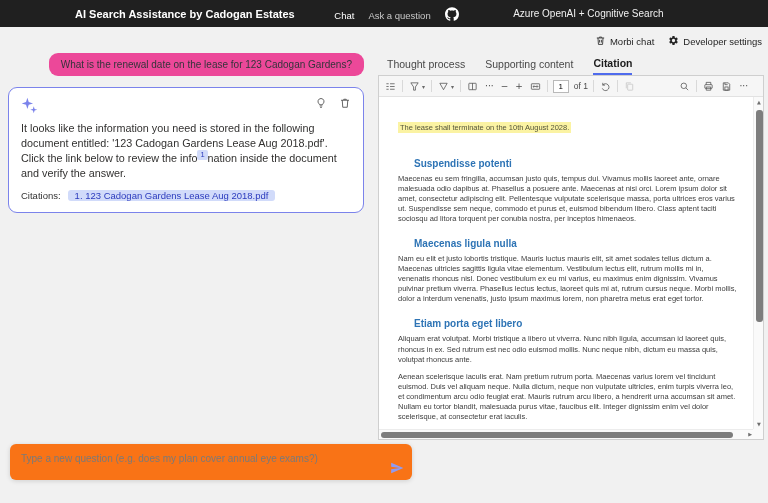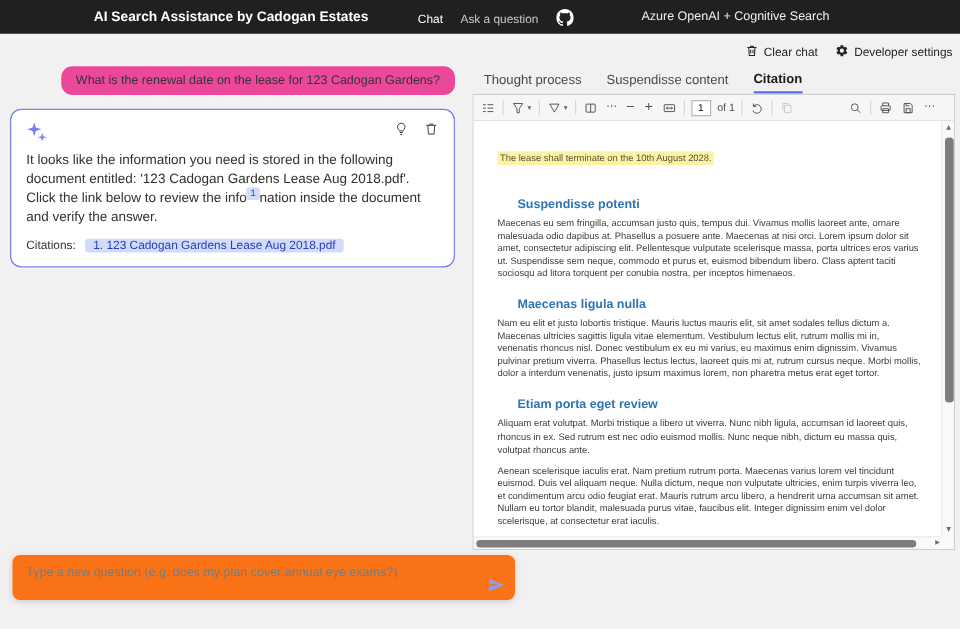--- a/index.html
+++ b/index.html
@@ -105,21 +105,21 @@
       </a>
   </div>
   <div class="header-right">Azure OpenAI + Cognitive Search</div>
 </div>
 
 <div class="actions">
   <button class="action-btn">
     <span><svg viewBox="0 0 24 24">
           <path d="M4 6.5h16M9.5 6V4.5h5V6M6.5 6.5l1 14h9l1-14M10 10.5v6M14 10.5v6"></path>
         </svg></span>
-    <span>Clear chat</span>
+    <span>Morbi chat</span>
   </button>
   <button class="action-btn gear">
     <span><svg viewBox="0 0 24 24">
           <path d="M19.14 12.94c.04-.3.06-.61.06-.94 0-.32-.02-.64-.07-.94l2.03-1.58a.49.49 0 0 0 .12-.61l-1.92-3.32a.49.49 0 0 0-.59-.22l-2.39.96c-.5-.38-1.03-.7-1.62-.94l-.36-2.54a.48.48 0 0 0-.48-.41h-3.84c-.24 0-.43.17-.47.41l-.36 2.54c-.59.24-1.13.57-1.62.94l-2.39-.96a.49.49 0 0 0-.59.22L2.74 8.87c-.12.21-.08.47.12.61l2.03 1.58c-.05.3-.09.63-.09.94s.02.64.07.94l-2.03 1.58a.49.49 0 0 0-.12.61l1.92 3.32c.12.22.37.29.59.22l2.39-.96c.5.38 1.03.7 1.62.94l.36 2.54c.05.24.24.41.48.41h3.84c.24 0 .44-.17.47-.41l.36-2.54c.59-.24 1.13-.56 1.62-.94l2.39.96c.22.08.47 0 .59-.22l1.92-3.32a.49.49 0 0 0-.12-.61l-2.01-1.58zM12 15.6A3.6 3.6 0 1 1 12 8.4a3.6 3.6 0 0 1 0 7.2z"></path>
         </svg></span>
     <span>Developer settings</span>
   </button>
 </div>
 
 <div class="chat-col">
@@ -148,21 +148,21 @@
     <div class="answer-text"><span>It looks like the information you need is stored in the following document entitled: '123 Cadogan Gardens Lease Aug 2018.pdf'. Click the link below to review the info</span><sup class="cite-sup">1</sup><span>nation inside the document and verify the answer.</span></div>
     <div class="citations-row">
       <span class="citations-label">Citations:</span>
       <button class="citation-chip">1. 123 Cadogan Gardens Lease Aug 2018.pdf</button>
     </div>
   </div>
 </div>
 
 <div class="tabs">
   <button class="tab">Thought process</button>
-  <button class="tab">Suspendisse content</button>
+  <button class="tab">Supporting content</button>
   <button class="tab active">Citation</button>
 </div>
 
 <div class="viewer">
   <div class="pdf-toolbar">
     <button class="tb-btn">
         <svg viewBox="0 0 24 24">
           <path d="M3 6h5M3 12h5M3 18h5M11 6h10M11 12h10M11 18h10"></path>
         </svg>
       </button>
@@ -240,21 +240,21 @@
 
   <div class="doc">
     <span class="doc-highlight">The lease shall terminate on the 10th August 2028.</span>
 
     <h3 class="first">Suspendisse potenti</h3>
     <p>Maecenas eu sem fringilla, accumsan justo quis, tempus dui. Vivamus mollis laoreet ante, ornare malesuada odio dapibus at. Phasellus a posuere ante. Maecenas at nisi orci. Lorem ipsum dolor sit amet, consectetur adipiscing elit. Pellentesque vulputate scelerisque massa, porta ultrices eros varius ut. Suspendisse sem neque, commodo et purus et, euismod bibendum libero. Class aptent taciti sociosqu ad litora torquent per conubia nostra, per inceptos himenaeos.</p>
 
     <h3>Maecenas ligula nulla</h3>
     <p>Nam eu elit et justo lobortis tristique. Mauris luctus mauris elit, sit amet sodales tellus dictum a. Maecenas ultricies sagittis ligula vitae elementum. Vestibulum lectus elit, rutrum mollis mi in, venenatis rhoncus nisl. Donec vestibulum ex eu mi varius, eu maximus enim dignissim. Vivamus pulvinar pretium viverra. Phasellus lectus lectus, laoreet quis mi at, rutrum cursus neque. Morbi mollis, dolor a interdum venenatis, justo ipsum maximus lorem, non pharetra metus erat eget tortor.</p>
 
-    <h3>Etiam porta eget review</h3>
+    <h3>Etiam porta eget libero</h3>
     <p>Aliquam erat volutpat. Morbi tristique a libero ut viverra. Nunc nibh ligula, accumsan id laoreet quis, rhoncus in ex. Sed rutrum est nec odio euismod mollis. Nunc neque nibh, dictum eu massa quis, volutpat rhoncus ante.</p>
     <p>Aenean scelerisque iaculis erat. Nam pretium rutrum porta. Maecenas varius lorem vel tincidunt euismod. Duis vel aliquam neque. Nulla dictum, neque non vulputate ultricies, enim turpis viverra leo, et condimentum arcu odio feugiat erat. Mauris rutrum arcu libero, a hendrerit urna accumsan sit amet. Nullam eu tortor blandit, malesuada purus vitae, faucibus elit. Integer dignissim enim vel dolor scelerisque, at consectetur erat iaculis.</p>
     <p>Vestibulum aliquet purus at nisl ultricies, quis ultricies dui finibus. Suspendisse et mauris ac odio ultrices congue ac eget neque. Pellentesque lobortis euismod suscipit.</p>
   </div>
 
   <div class="vscroll">
     <div class="arrow up glyph">▲</div>
     <div class="v-thumb"></div>
     <div class="arrow down glyph">▼</div>
   </div>

